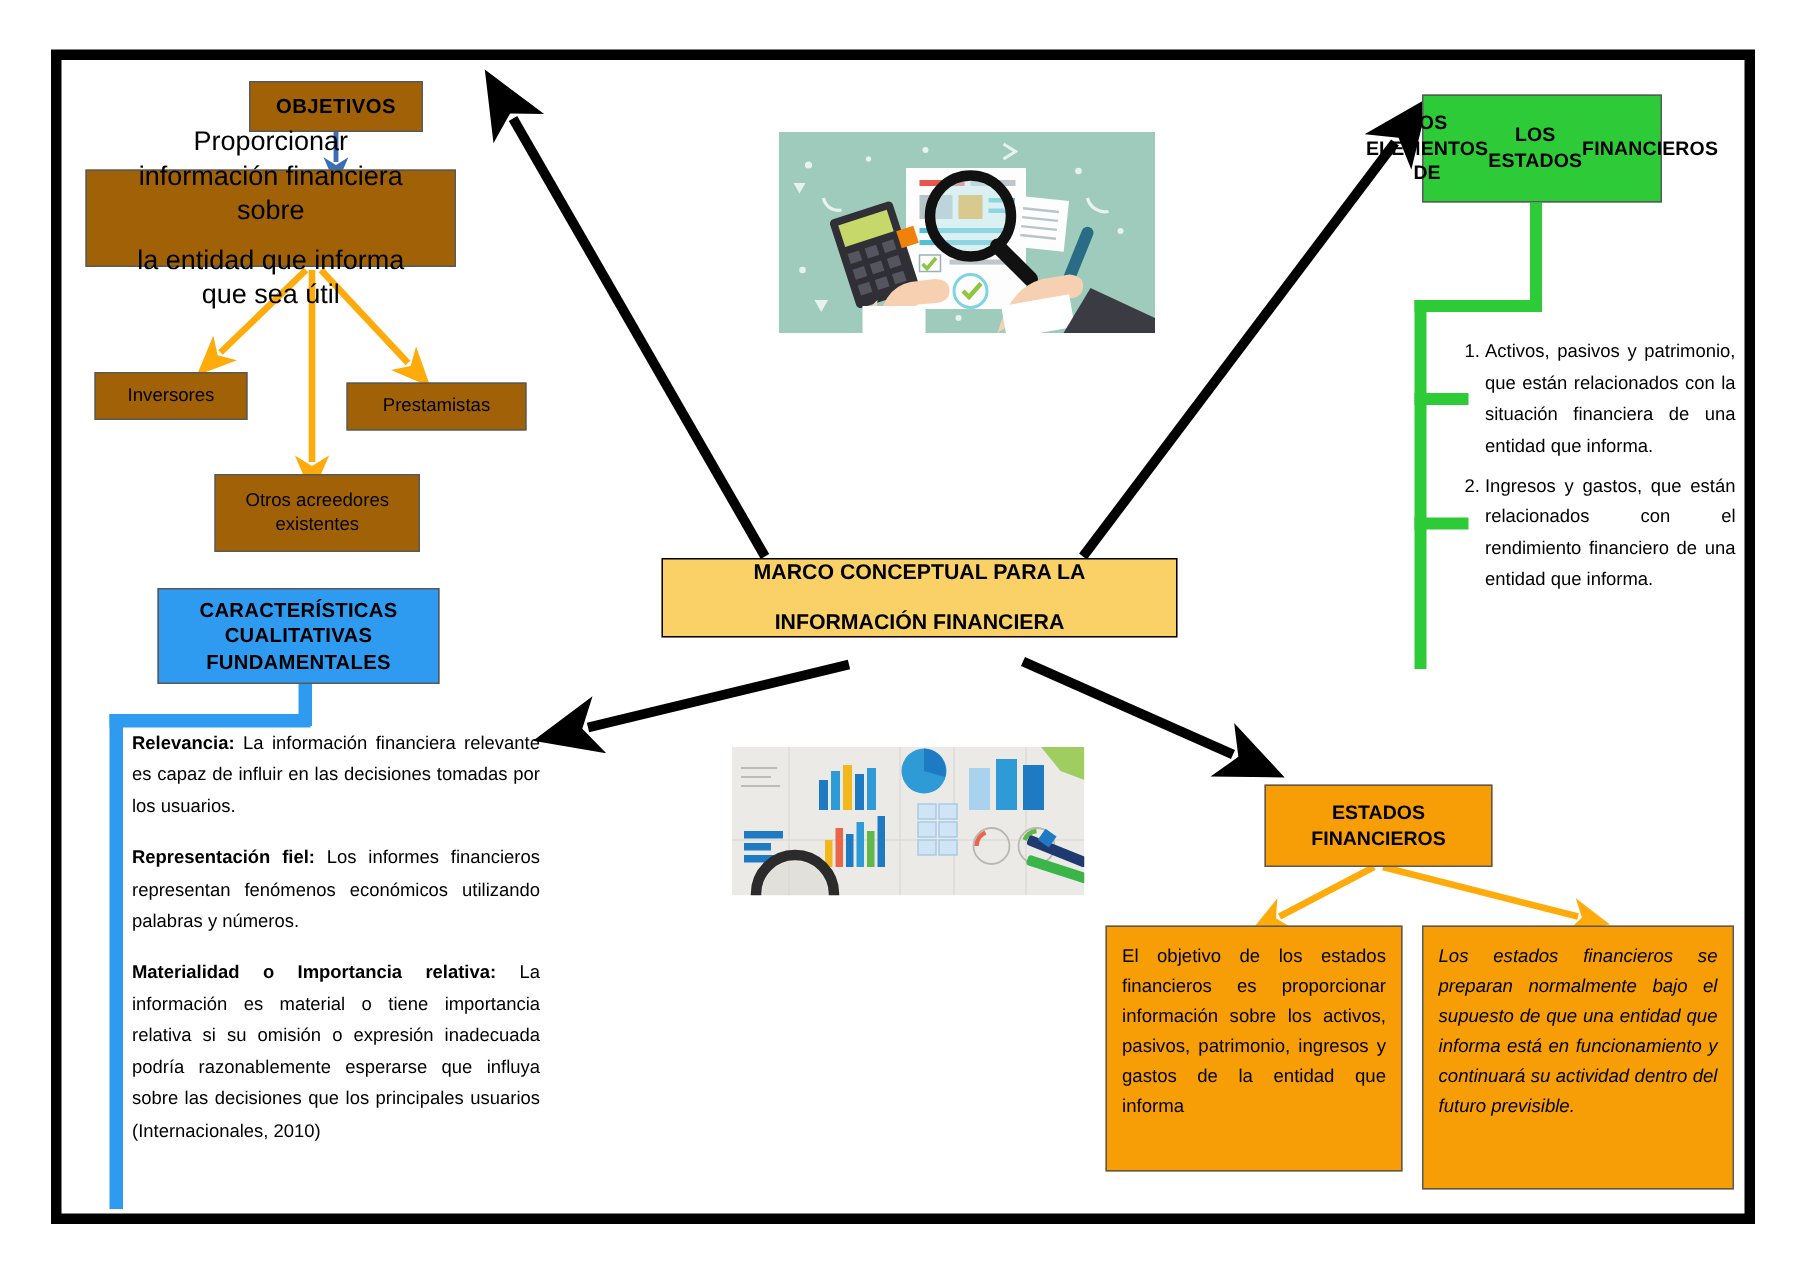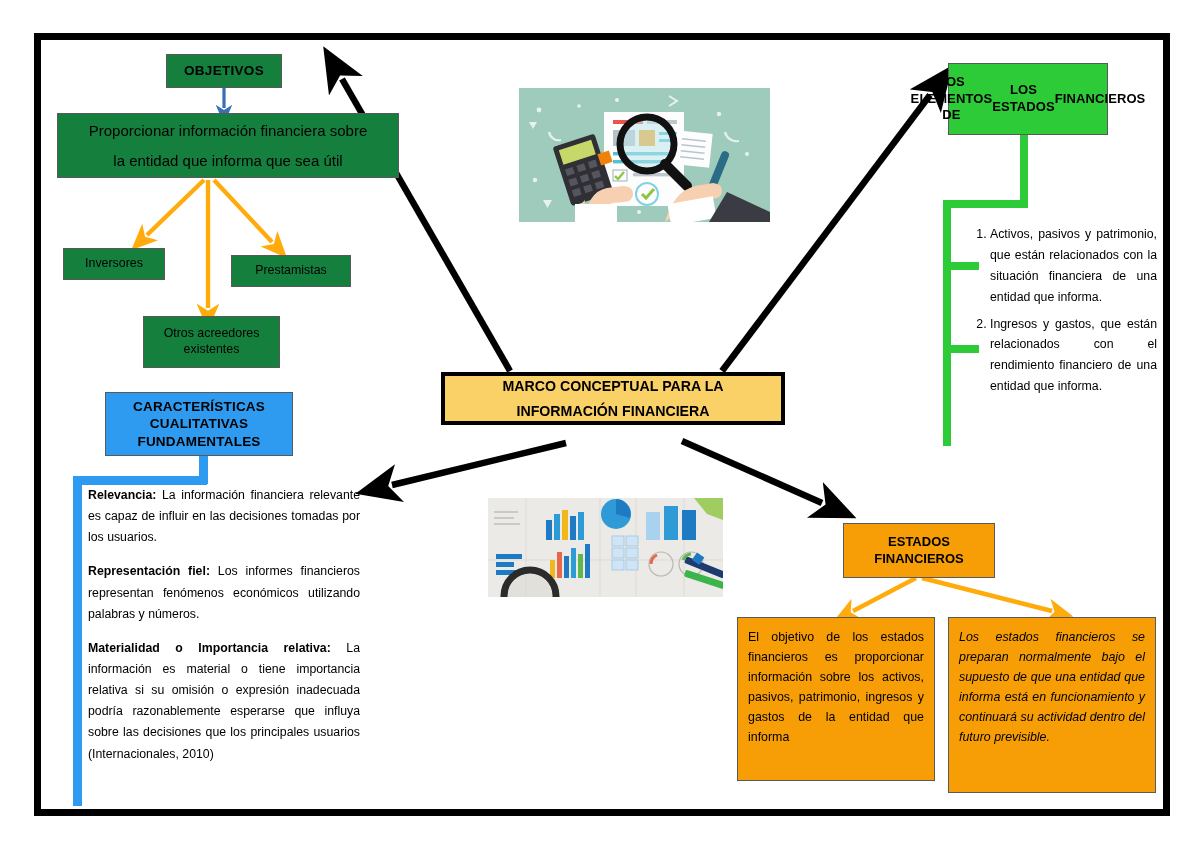--- a/index.html
+++ b/index.html
@@ -34,36 +34,36 @@
     position: absolute;
     box-sizing: border-box;
     border: 1px solid #595959;
     text-align: center;
     display: flex;
     align-items: center;
     justify-content: center;
     line-height: 1.28;
     color: #000000;
   }
-  .yellow   { background: #15803d; }
+  .yellow   { background: #a16207; }
   .blue     { background: #2e9bf0; }
   .green    { background: #2ecb38; }
   .orange   { background: #f79e06; }
-  .goldbox  { background: #fad167; border: 4px solid #000000; }
+  .goldbox  { background: #fad167; border: 1px solid #000000; justify-content: space-between; }
 
   .bold  { font-weight: bold; }
 
   
   #n-objetivos {
     left: 166px; top: 54px; width: 116px; height: 34px;
     font-size: 13.5px; font-weight: bold; letter-spacing: .3px;
   }
   #n-proporcionar {
-    left: 57px; top: 113px; width: 342px; height: 65px;
-    font-size: 15px; flex-direction: column; padding: 2px 22px;
+    left: 57px; top: 113px; width: 247px; height: 65px;
+    font-size: 18px; flex-direction: column; padding: 2px 22px;
   }
   #n-proporcionar span { display:block; }
   #n-proporcionar span + span { margin-top: 10px; }
   #n-inversores {
     left: 63px; top: 248px; width: 102px; height: 32px;
     font-size: 12.4px;
   }
   #n-prestamistas {
     left: 231px; top: 255px; width: 120px; height: 32px;
     font-size: 12.4px;

